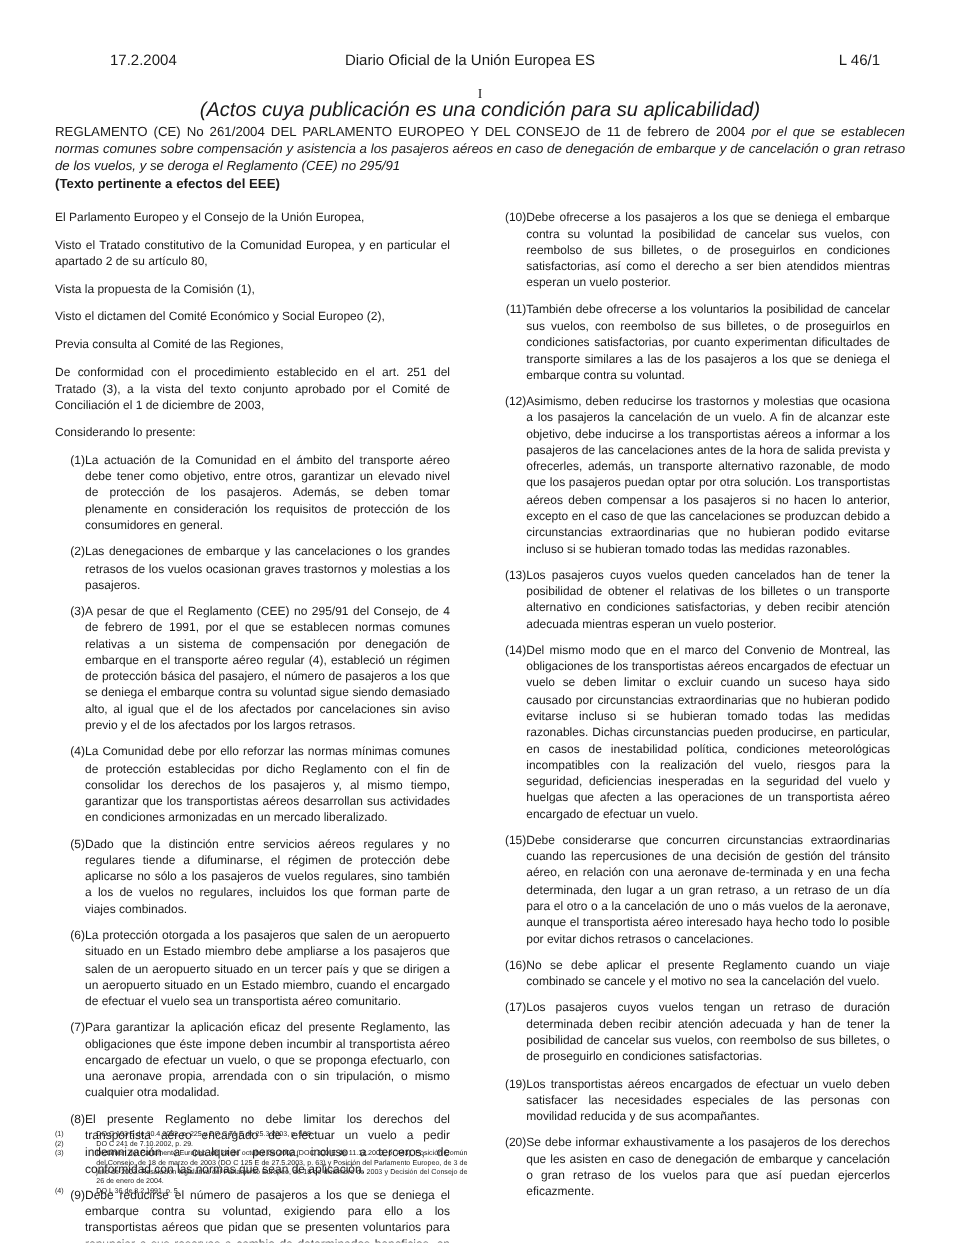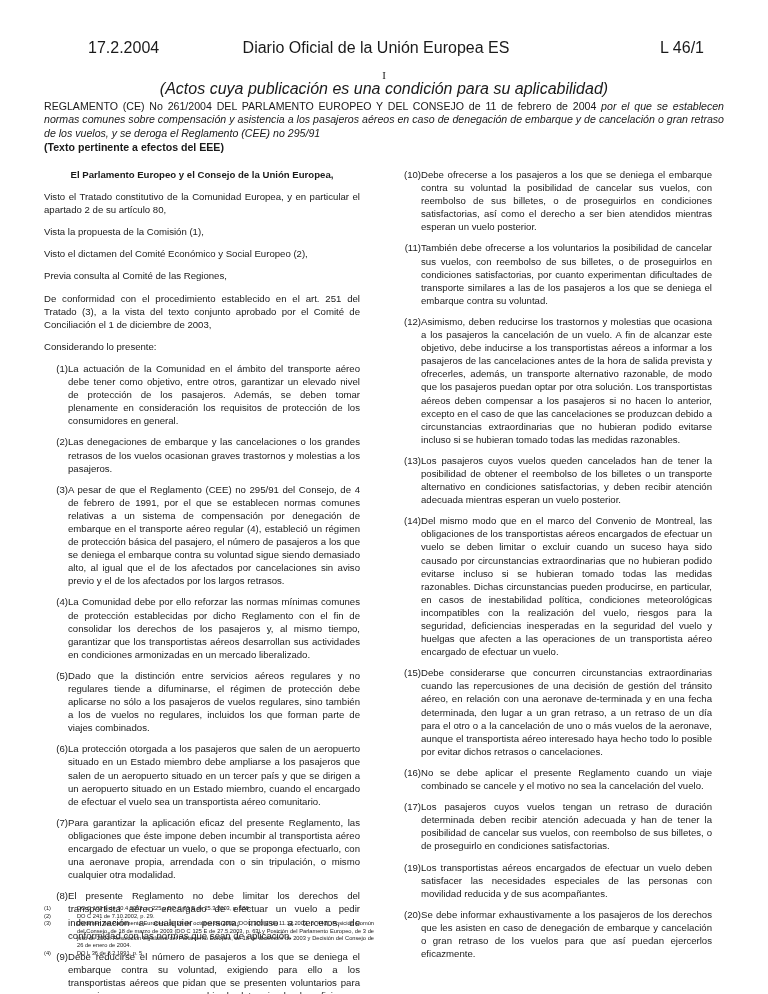--- a/index.html
+++ b/index.html
@@ -23,21 +23,21 @@
     padding: 0;
   }
 
   
   .runhead {
     position: absolute;
     top: 40px;
     left: 44px;
     right: 44px;
     height: 16px;
-    font-size: 16px;
+    font-size: 12px;
     line-height: 16px;
   }
   .runhead .left {
     position: absolute;
     left: 44px;
     top: 0;
     white-space: nowrap;
   }
   .runhead .center {
     position: absolute;
@@ -104,23 +104,22 @@
     position: absolute;
     top: 168px;
     width: 316px;
     font-size: 9.6px;
     line-height: 13.1px;
   }
   .col-left  { left: 44px;  }
   .col-right { left: 396px; }
 
   .lead {
-    font-weight: bold;
+    font-weight: normal;
     margin: 0 0 9px 0;
-    text-align: center;
   }
   .pre {
     margin: 0 0 9px 0;
     text-align: justify;
   }
 
   
   .rec {
     display: flex;
     margin: 0 0 8px 0;
@@ -233,21 +232,21 @@
     <div class="rec">
       <span class="num">(11)</span>
       <span class="txt">También debe ofrecerse a los voluntarios la posibilidad de cancelar sus vuelos, con reembolso de sus billetes, o de proseguirlos en condiciones satisfactorias, por cuanto experimentan dificultades de transporte similares a las de los pasajeros a los que se deniega el embarque contra su voluntad.</span>
     </div>
     <div class="rec">
       <span class="num">(12)</span>
       <span class="txt">Asimismo, deben reducirse los trastornos y molestias que ocasiona a los pasajeros la cancelación de un vuelo. A fin de alcanzar este objetivo, debe inducirse a los transportistas aéreos a informar a los pasajeros de las cancelaciones antes de la hora de salida prevista y ofrecerles, además, un transporte alternativo razonable, de modo que los pasajeros puedan optar por otra solución. Los transportistas aéreos deben compensar a los pasajeros si no hacen lo anterior, excepto en el caso de que las cancelaciones se produzcan debido a circunstancias extraordinarias que no hubieran podido evitarse incluso si se hubieran tomado todas las medidas razonables.</span>
     </div>
     <div class="rec">
       <span class="num">(13)</span>
-      <span class="txt">Los pasajeros cuyos vuelos queden cancelados han de tener la posibilidad de obtener el reembolso de los billetes o un transporte alternativo en condiciones satisfactorias, y deben recibir atención adecuada mientras esperan un vuelo posterior.</span>
+      <span class="txt">Los pasajeros cuyos vuelos queden cancelados han de tener la posibilidad de obtener el relativas de los billetes o un transporte alternativo en condiciones satisfactorias, y deben recibir atención adecuada mientras esperan un vuelo posterior.</span>
     </div>
     <div class="rec">
       <span class="num">(14)</span>
       <span class="txt">Del mismo modo que en el marco del Convenio de Montreal, las obligaciones de los transportistas aéreos encargados de efectuar un vuelo se deben limitar o excluir cuando un suceso haya sido causado por circunstancias extraordinarias que no hubieran podido evitarse incluso si se hubieran tomado todas las medidas razonables. Dichas circunstancias pueden producirse, en particular, en casos de inestabilidad política, condiciones meteorológicas incompatibles con la realización del vuelo, riesgos para la seguridad, deficiencias inesperadas en la seguridad del vuelo y huelgas que afecten a las operaciones de un transportista aéreo encargado de efectuar un vuelo.</span>
     </div>
     <div class="rec">
       <span class="num">(15)</span>
       <span class="txt">Debe considerarse que concurren circunstancias extraordinarias cuando las repercusiones de una decisión de gestión del tránsito aéreo, en relación con una aeronave de-terminada y en una fecha determinada, den lugar a un gran retraso, a un retraso de un día para el otro o a la cancelación de uno o más vuelos de la aeronave, aunque el transportista aéreo interesado haya hecho todo lo posible por evitar dichos retrasos o cancelaciones.</span>
     </div>
     <div class="rec">

